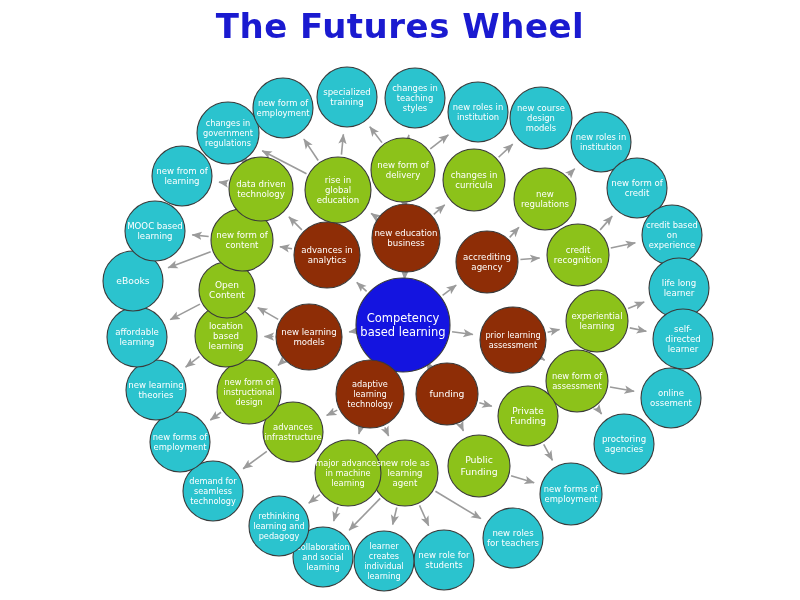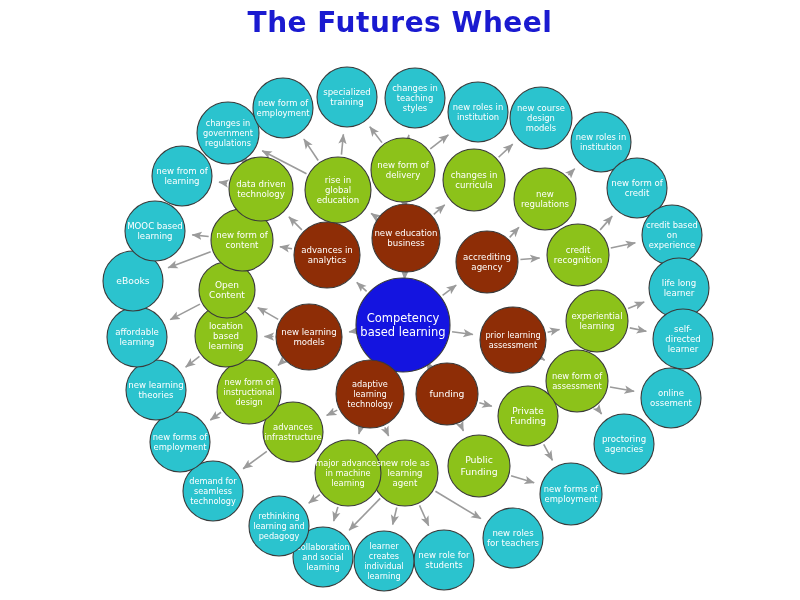--- a/index.html
+++ b/index.html
@@ -14,21 +14,21 @@
     font-family: "DejaVu Sans", sans-serif;
     position: relative;
   }
   #page-title {
     position: absolute;
     top: 6px;
     left: 0;
     width: 800px;
     text-align: center;
     font-family: "DejaVu Sans", sans-serif;
-    font-size: 28px;
+    font-size: 34px;
     font-weight: bold;
     color: #1a1ad0;
     letter-spacing: 0.5px;
   }
   #wheel {
     position: absolute;
     top: 0;
     left: 0;
   }
   .node-label {

